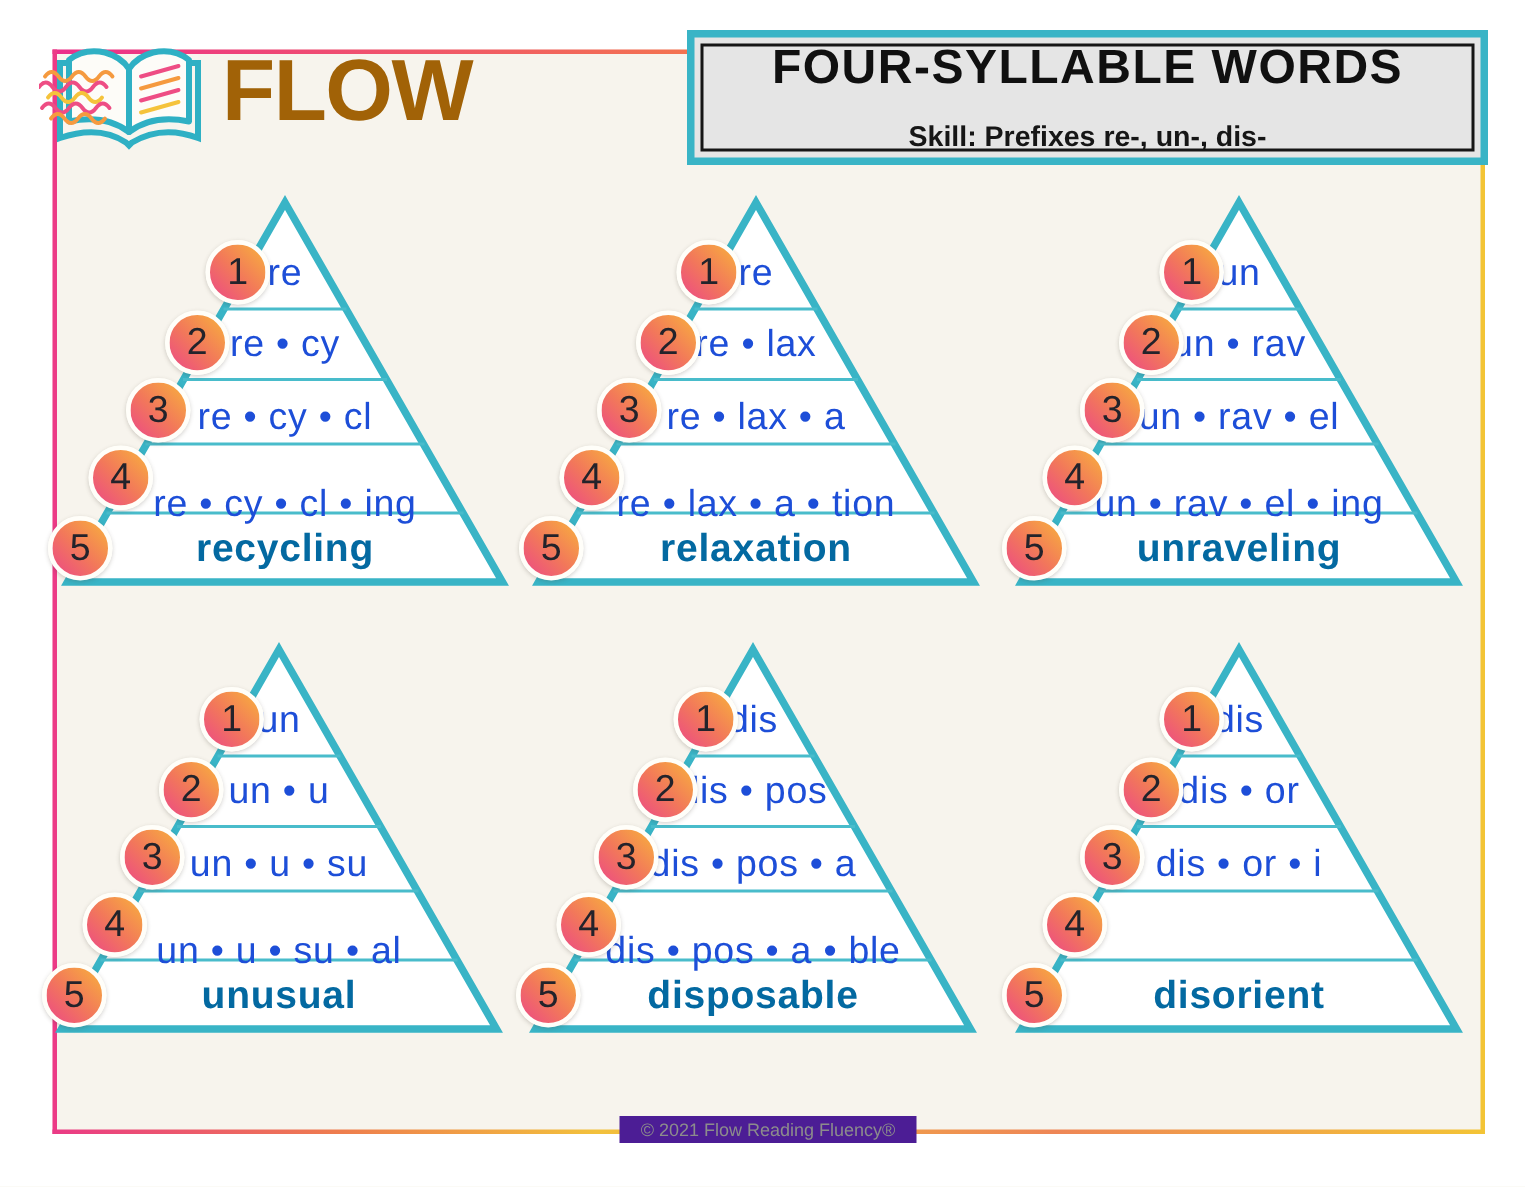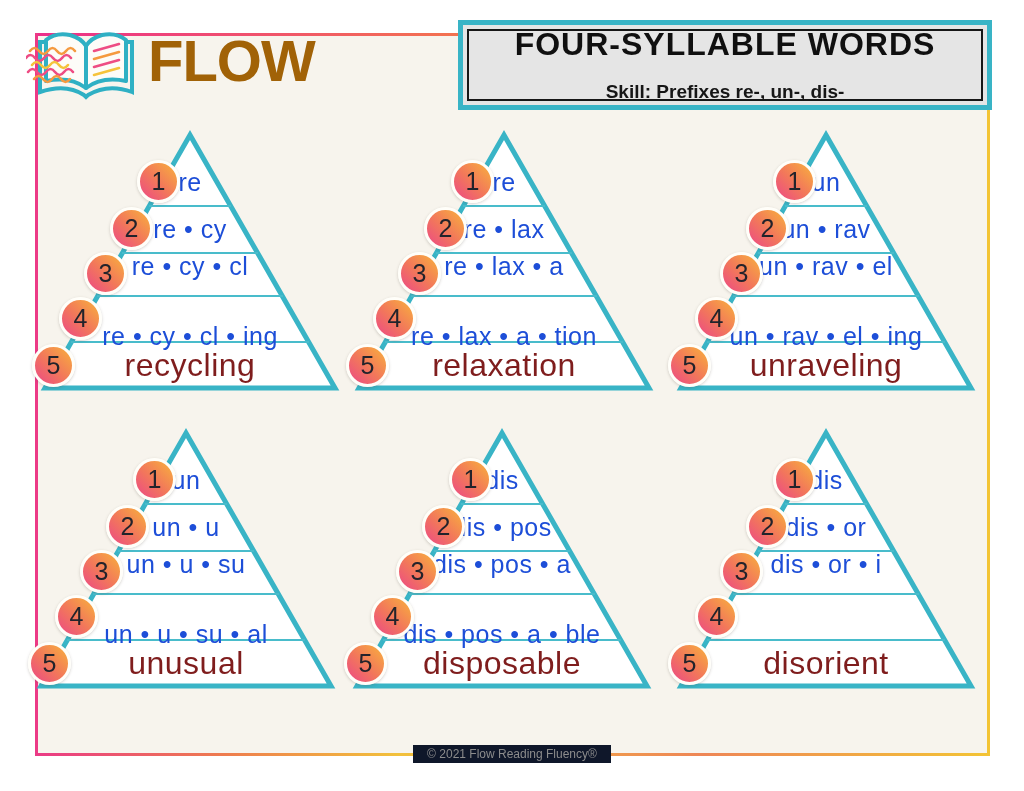--- a/index.html
+++ b/index.html
@@ -24,32 +24,32 @@
     border:5px solid #39b4c6;box-sizing:border-box;z-index:3;}
   .title-inner{position:absolute;inset:4px;border:2px solid #161616;display:flex;flex-direction:column;
     align-items:center;justify-content:center;}
   .title-main{font-size:32px;font-weight:bold;color:#101010;letter-spacing:1px;line-height:1.1;}
   .title-sub{font-size:19px;font-weight:bold;color:#161616;margin-top:19px;}
   
   .pyramid{position:absolute;width:300px;height:265px;z-index:2;}
   .pyramid svg.tri{position:absolute;left:0;top:0;width:300px;height:265px;overflow:visible;}
   .prow{position:absolute;left:6px;right:6px;text-align:center;font-size:25px;color:#1d4ed8;
     white-space:nowrap;letter-spacing:0.5px;line-height:32px;height:32px;}
-  .r1{top:36px;} .r2{top:83px;} .r3{top:120px;} .r4{top:190px;}
-  .r5{top:219px;font-weight:normal;font-size:32px;color:#7f1d1d;letter-spacing:0.5px;}
+  .r1{top:36px;} .r2{top:83px;} .r3{top:132px;} .r4{top:190px;}
+  .r5{top:219px;font-weight:bold;font-size:26px;color:#0369a1;letter-spacing:0.5px;}
   .pcircle{position:absolute;width:37px;height:37px;border-radius:50%;
     background:linear-gradient(225deg,#f8b23c 0%,#f2785a 52%,#ec4887 100%);
     border:3px solid #fffef9;box-shadow:0 1px 3px rgba(80,70,60,0.25);
     display:flex;align-items:center;justify-content:center;
     font-size:25px;color:#23232b;line-height:1;}
   .c1{left:97px;top:30px;} .c2{left:70px;top:77px;} .c3{left:44px;top:122px;}
   .c4{left:19px;top:167px;} .c5{left:-8px;top:214px;}
   
   .footer{position:absolute;left:0;top:744px;width:1024px;text-align:center;z-index:4;}
-  .footer span{display:inline-block;background:#0f172a;padding:0 14px;font-size:12px;color:#8c8c8c;line-height:18px;}
+  .footer span{display:inline-block;background:#4c1d95;padding:0 14px;font-size:12px;color:#8c8c8c;line-height:18px;}
   .hidden-defs{position:absolute;width:0;height:0;overflow:hidden;}
 </style>
 </head>
 <body>
 
 <svg class="hidden-defs" aria-hidden="true">
   <defs>
     <g id="pyrshape">
       <polygon points="150,5 295,258 5,258" fill="#ffffff" stroke="#39b4c6" stroke-width="5" stroke-linejoin="miter"></polygon>
       <line x1="109" y1="76" x2="191" y2="76" stroke="#49bccb" stroke-width="2"></line>

